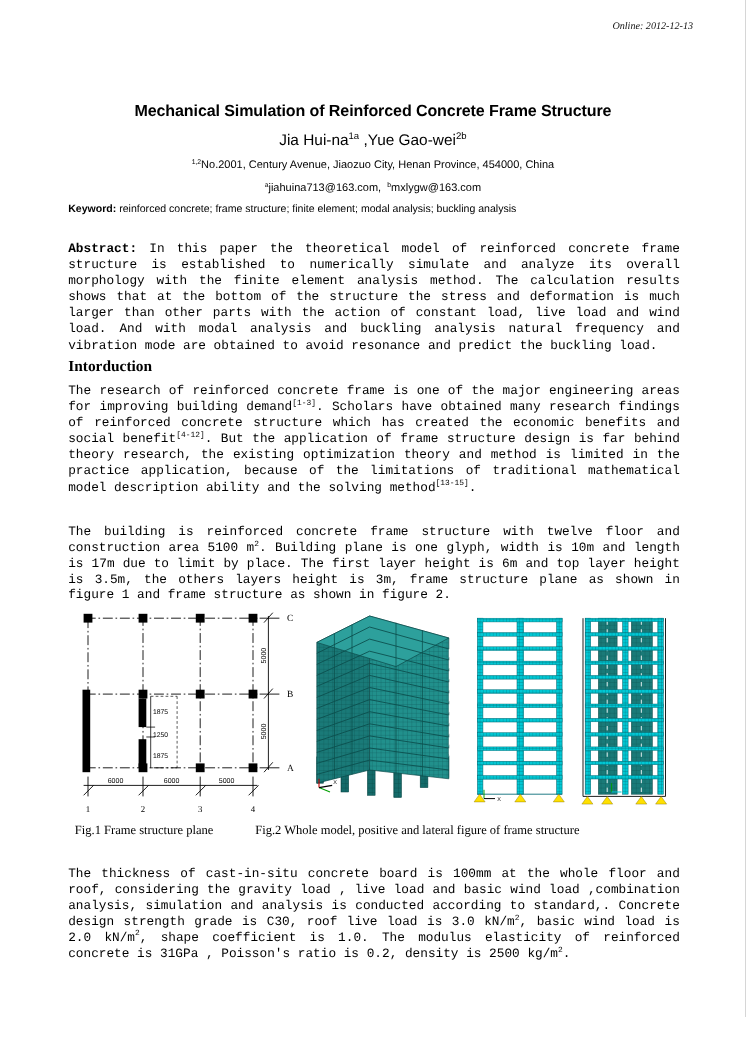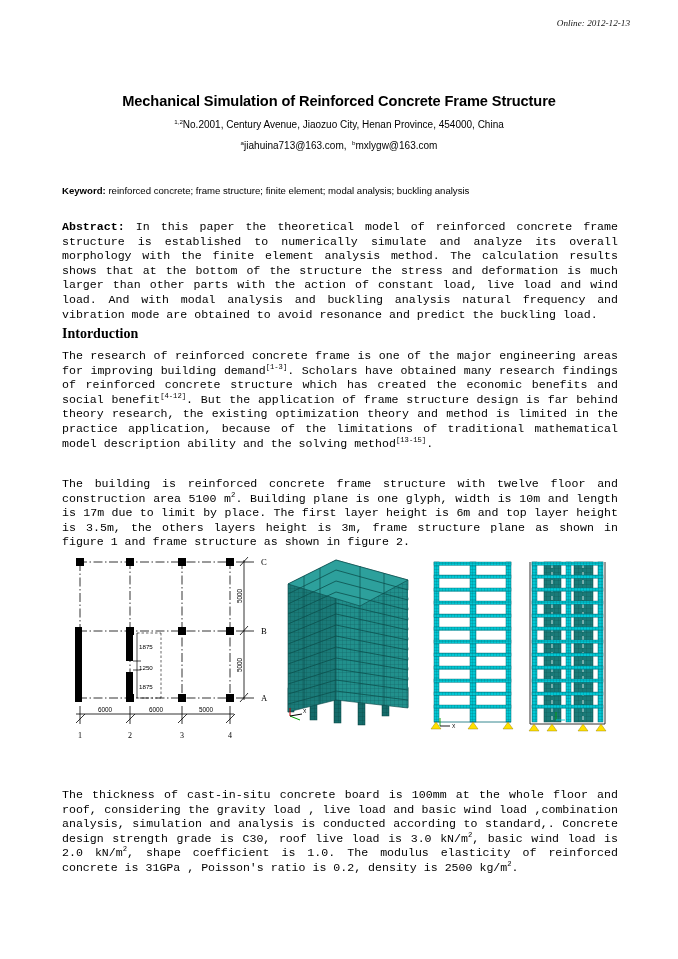--- a/index.html
+++ b/index.html
@@ -182,20 +182,21 @@
 
   <div class="journal-header">
     <div class="hdr-right">
       <div class="hdr-line">Online: 2012-12-13</div>
     </div>
   </div>
 
   <div class="title-block">
     <div class="paper-title">Mechanical Simulation of Reinforced Concrete Frame Structure</div>
 
+    <div class="authors"><span>Jia Hui-na</span><sup>1a</sup><span> ,</span><span>Yue Gao-wei</span><sup>2b</sup></div>
 
     <div class="affiliation"><sup>1,2</sup><span>No.2001, Century Avenue, Jiaozuo City, Henan Province, 454000, China</span></div>
 
     <div class="emails"><sup>a</sup><span>jiahuina713@163.com,</span>&nbsp;&nbsp;<sup>b</sup><span>mxlygw@163.com</span></div>
   </div>
 
   <div class="keyword-row"><span class="kw-label">Keyword:</span><span> reinforced concrete; frame structure; finite element; modal analysis; buckling analysis</span></div>
 
   <div class="body-col" id="abstract-block">
     <p class="para"><b>Abstract:</b><span> In this paper the theoretical model of reinforced concrete frame structure is established to numerically simulate and analyze its overall morphology with the finite element analysis method. The calculation results shows that at the bottom of the structure the stress and deformation is much larger than other parts with the action of constant load, live load and wind load. And with modal analysis and buckling analysis natural frequency and vibration mode are obtained to avoid resonance and predict the buckling load.</span></p>
@@ -502,18 +503,22 @@
 
           <g>
             <line x1="282" y1="172" x2="282" y2="164" stroke="#00a000" stroke-width="0.9"></line>
             <line x1="282" y1="172" x2="291" y2="172" stroke="#00c8d4" stroke-width="0.9"></line>
           </g>
         </g>
       </svg>
     </div>
   </div>
 
+  <div class="captions">
+    <span class="cap1">Fig.1  Frame structure plane</span>
+    <span class="cap2">Fig.2 Whole model, positive and lateral figure of frame structure</span>
+  </div>
 
   <div class="body-col" id="closing-block">
     <p class="para"><span>The thickness of cast-in-situ concrete board is 100mm at the whole floor and roof, considering the gravity load , live load and basic wind load ,combination analysis, simulation and analysis is conducted according to standard,. Concrete design strength grade is C30, roof live load is 3.0 kN/m</span><sup>2</sup><span>, basic wind load is 2.0 kN/m</span><sup>2</sup><span>, shape coefficient is 1.0. The modulus elasticity of reinforced concrete is 31GPa , Poisson's ratio is 0.2, density is 2500 kg/m</span><sup>2</sup><span>.</span></p>
   </div>
 
 </div>
 
 </body></html>

